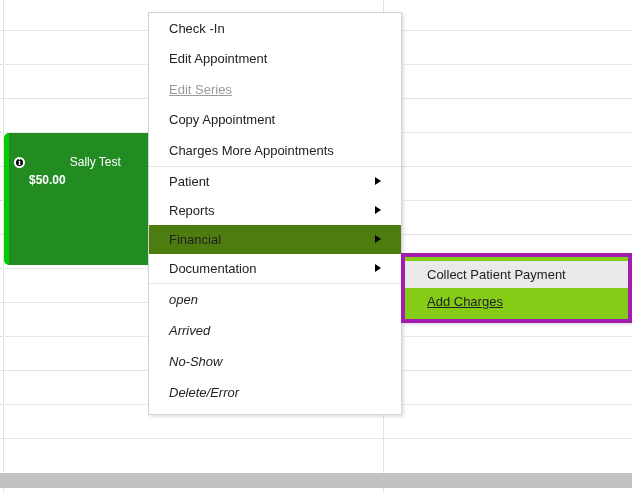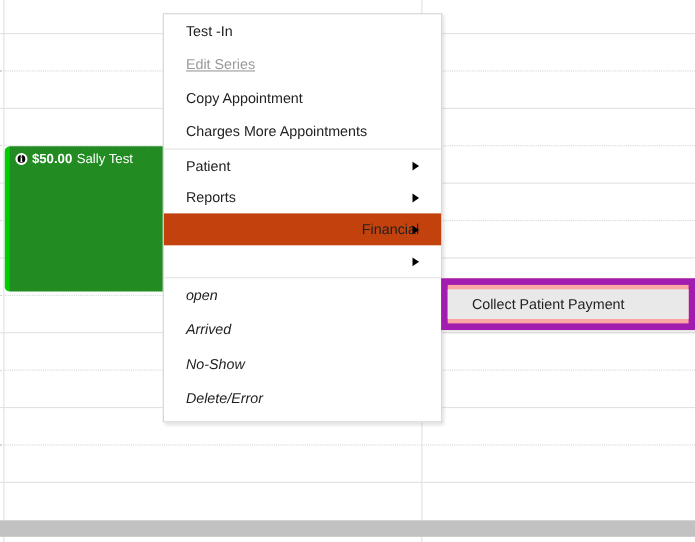--- a/index.html
+++ b/index.html
@@ -29,21 +29,21 @@
     display:flex;align-items:flex-start;
   }
   .appt-line{display:flex;align-items:center;gap:4px;white-space:nowrap;}
   .info-icon{
     width:11px;height:11px;min-width:11px;
     background:#000;border:2px solid #fff;border-radius:50%;
     color:#fff;font-size:9px;line-height:11px;font-weight:bold;
     font-family:"Liberation Serif", serif;
     display:inline-flex;align-items:center;justify-content:center;
   }
-  .appt-amount{font-weight:bold;}
+  .appt-amount{font-weight:bold;margin-top:36px;}
   
   .context-menu{
     position:absolute;left:148px;top:12px;width:254px;
     background:#fff;
     border:1px solid #d4d4d4;
     box-shadow:2px 2px 3px rgba(0,0,0,0.12);
     z-index:5;
     padding-bottom:6px;
   }
   .menu-item{
@@ -51,34 +51,34 @@
     display:flex;align-items:center;
     padding-left:20px;padding-right:20px;
     font-size:13px;color:#222;
     height:30.5px;
     cursor:default;
     white-space:nowrap;
   }
   .menu-item.group-1{height:29px;}
   .menu-item.group-2{height:31px;font-style:italic;}
   .menu-item.disabled{color:#9a9a9a;text-decoration:underline;}
-  .menu-item.highlighted{background:#c2410c;justify-content:flex-end;}
+  .menu-item.highlighted{background:#4d7c0f;}
   .menu-sep{border-top:1px solid #e3e3e3;height:0;margin:0;}
   .arrow-icon{
     position:absolute;right:20px;top:50%;margin-top:-4px;
     width:0;height:0;
     border-left:6px solid #000;
     border-top:4px solid transparent;
     border-bottom:4px solid transparent;
   }
   
   .submenu{
     position:absolute;left:401px;top:253px;width:231px;
-    background:#fca5a5;
-    border:6px solid #a21caf;
+    background:#84cc16;
+    border:4px solid #a21caf;
     box-shadow:2px 2px 3px rgba(0,0,0,0.12);
     z-index:6;
     padding-top:4px;padding-bottom:4px;
   }
   .submenu-item{
     display:flex;align-items:center;
     height:27px;padding-left:22px;padding-right:10px;
     font-size:13px;color:#222;white-space:nowrap;
   }
   .submenu-item.highlighted{background:#e9e9e9;}
@@ -112,21 +112,24 @@
   <div class="appointment" style="background: rgb(34, 139, 34); border-left-color: rgb(0, 204, 0);">
     <div class="appt-line">
       <span class="info-icon">i</span>
       <span class="appt-amount">$50.00</span>
       <span class="appt-name">Sally Test</span>
     </div>
   </div>
 
   <div class="context-menu" id="context-menu">
       <div class="menu-item group-0">
-        <span>Test -In</span>
+        <span>Check -In</span>
+      </div>
+      <div class="menu-item group-0">
+        <span>Edit Appointment</span>
       </div>
       <div class="menu-item group-0 disabled">
         <span>Edit Series</span>
       </div>
       <div class="menu-item group-0">
         <span>Copy Appointment</span>
       </div>
       <div class="menu-item group-0">
         <span>Charges More Appointments</span>
       </div>
@@ -137,34 +140,36 @@
       </div>
       <div class="menu-item group-1">
         <span>Reports</span>
         <span class="arrow-icon"></span>
       </div>
       <div class="menu-item group-1 highlighted">
         <span>Financial</span>
         <span class="arrow-icon"></span>
       </div>
       <div class="menu-item group-1">
+        <span>Documentation</span>
         <span class="arrow-icon"></span>
       </div>
       <div class="menu-sep"></div>
       <div class="menu-item group-2">
         <span>open</span>
       </div>
       <div class="menu-item group-2">
         <span>Arrived</span>
       </div>
       <div class="menu-item group-2">
         <span>No-Show</span>
       </div>
       <div class="menu-item group-2">
         <span>Delete/Error</span>
       </div>
     </div>
 
   <div class="submenu" id="submenu">
       <div class="submenu-item highlighted">Collect Patient Payment</div>
+      <div class="submenu-item underlined">Add Charges</div>
     </div>
 
 </div>
 
 </body></html>

